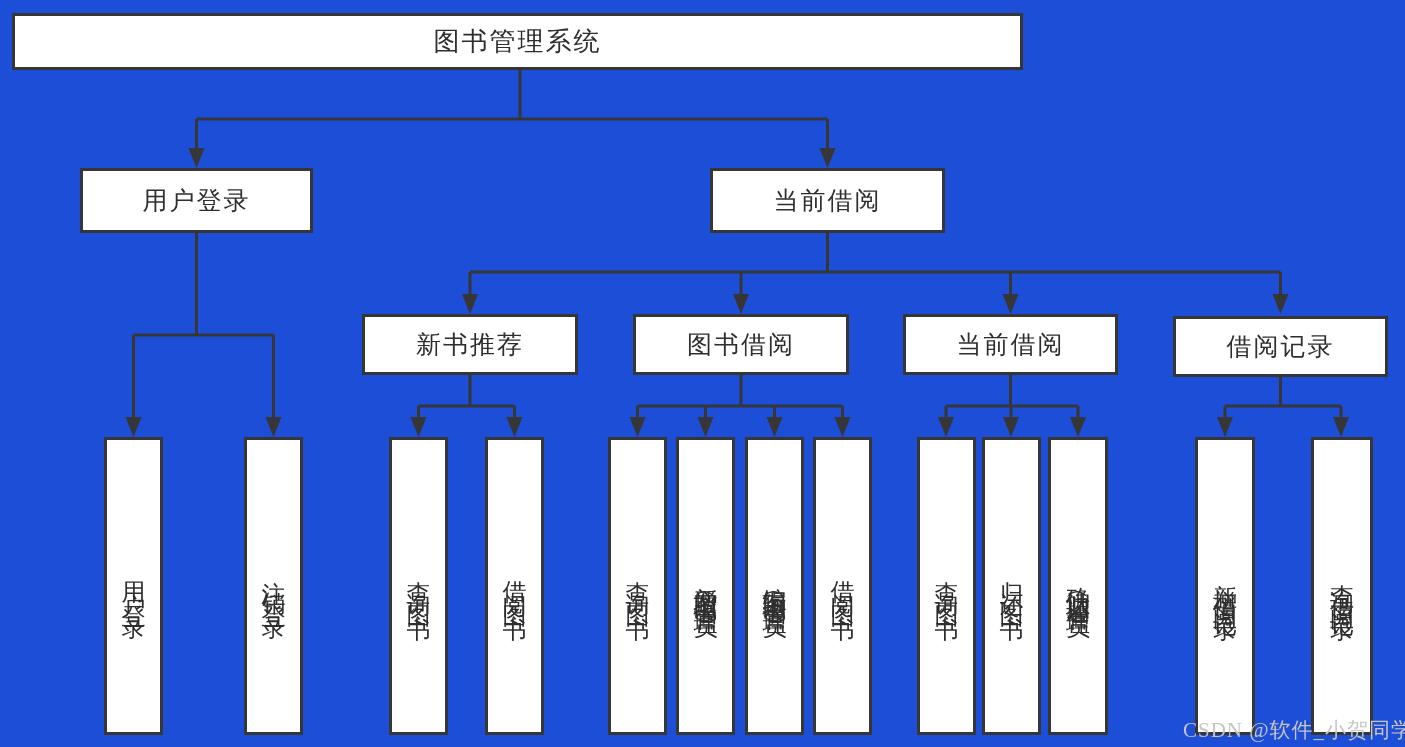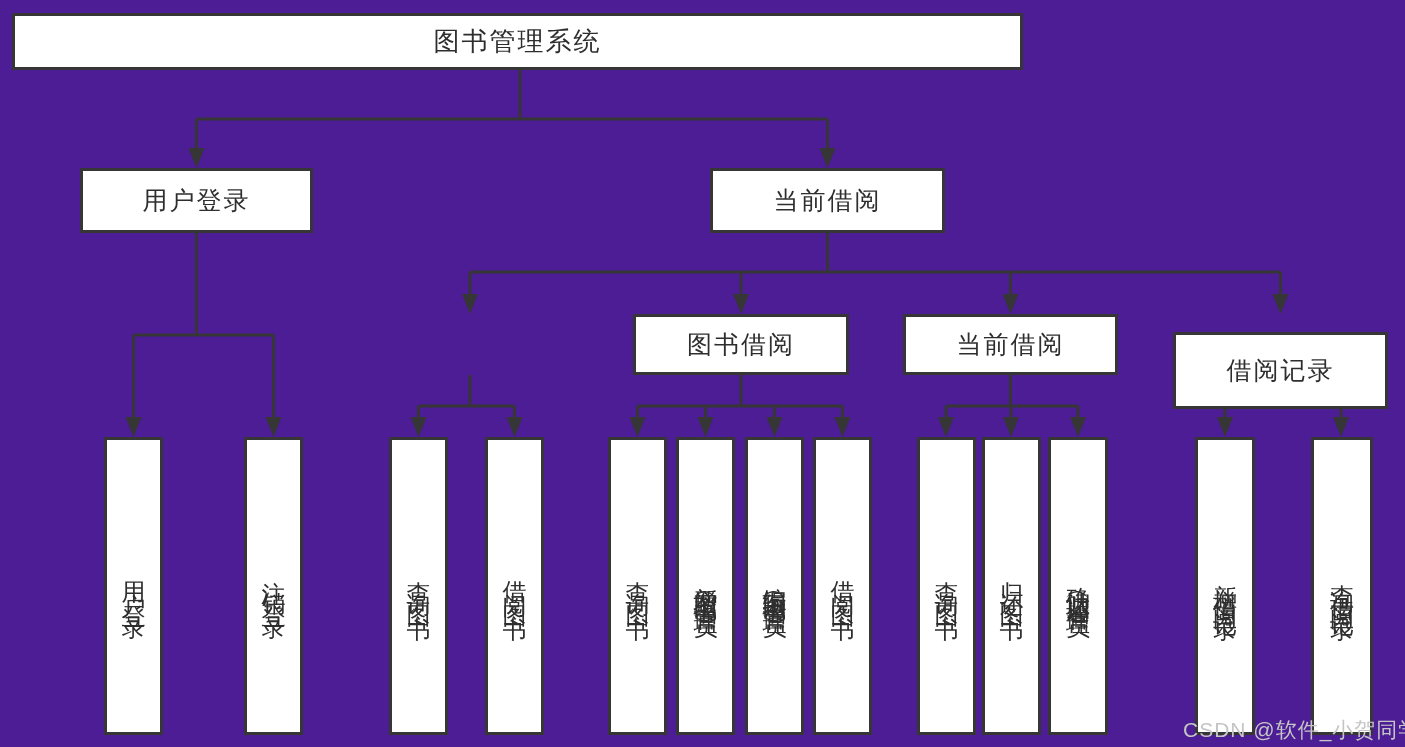--- a/index.html
+++ b/index.html
@@ -1,21 +1,21 @@
 <!DOCTYPE html>
 <html><head>
 <meta charset="utf-8">
 <style>
   html,body{margin:0;padding:0;background:#ffffff;}
   .canvas{
     position:relative;
     width:1405px;height:747px;
-    background:#4c1d95;
+    background:#1d4ed8;
     overflow:hidden;
-    font-family:Liberation Sans, sans-serif;
+    font-family:Liberation Serif, serif;
     color:#2e2e2e;
   }
   .wires{position:absolute;left:0;top:0;width:1405px;height:747px;}
   .box{
     position:absolute;
     background:#ffffff;
     border:3px solid #363636;
     box-sizing:border-box;
     display:flex;align-items:center;justify-content:center;
   }
@@ -33,21 +33,21 @@
     color:#2e2e2e;
     line-height:1;
   }
   
   .p-root {left:12px;  top:13px;  width:1011px;height:57px;}
   .p-l2-0 {left:80px;  top:168px; width:233px; height:65px;}
   .p-l2-1 {left:710px; top:168px; width:235px; height:65px;}
   .p-l3-0 {left:362px; top:314px; width:216px; height:61px;}
   .p-l3-1 {left:633px; top:314px; width:216px; height:61px;}
   .p-l3-2 {left:903px; top:314px; width:215px; height:61px;}
-  .p-l3-3 {left:1173px;top:332px; width:215px; height:77px;}
+  .p-l3-3 {left:1173px;top:316px; width:215px; height:61px;}
   .leaf   {top:437px;  height:298px;width:59px;}
   .p-lf0  {left:104px;}
   .p-lf1  {left:244px;}
   .p-lf2  {left:389px;}
   .p-lf3  {left:485px;}
   .p-lf4  {left:608px;}
   .p-lf5  {left:676px;}
   .p-lf6  {left:745px;}
   .p-lf7  {left:813px;}
   .p-lf8  {left:917px;}
@@ -113,20 +113,23 @@
     <span class="label-h">图书管理系统</span>
   </div>
 
   <div class="box p-l2-0">
     <span class="label-h">用户登录</span>
   </div>
   <div class="box p-l2-1">
     <span class="label-h">当前借阅</span>
   </div>
 
+  <div class="box p-l3-0">
+    <span class="label-h">新书推荐</span>
+  </div>
   <div class="box p-l3-1">
     <span class="label-h">图书借阅</span>
   </div>
   <div class="box p-l3-2">
     <span class="label-h">当前借阅</span>
   </div>
   <div class="box p-l3-3">
     <span class="label-h">借阅记录</span>
   </div>
 

